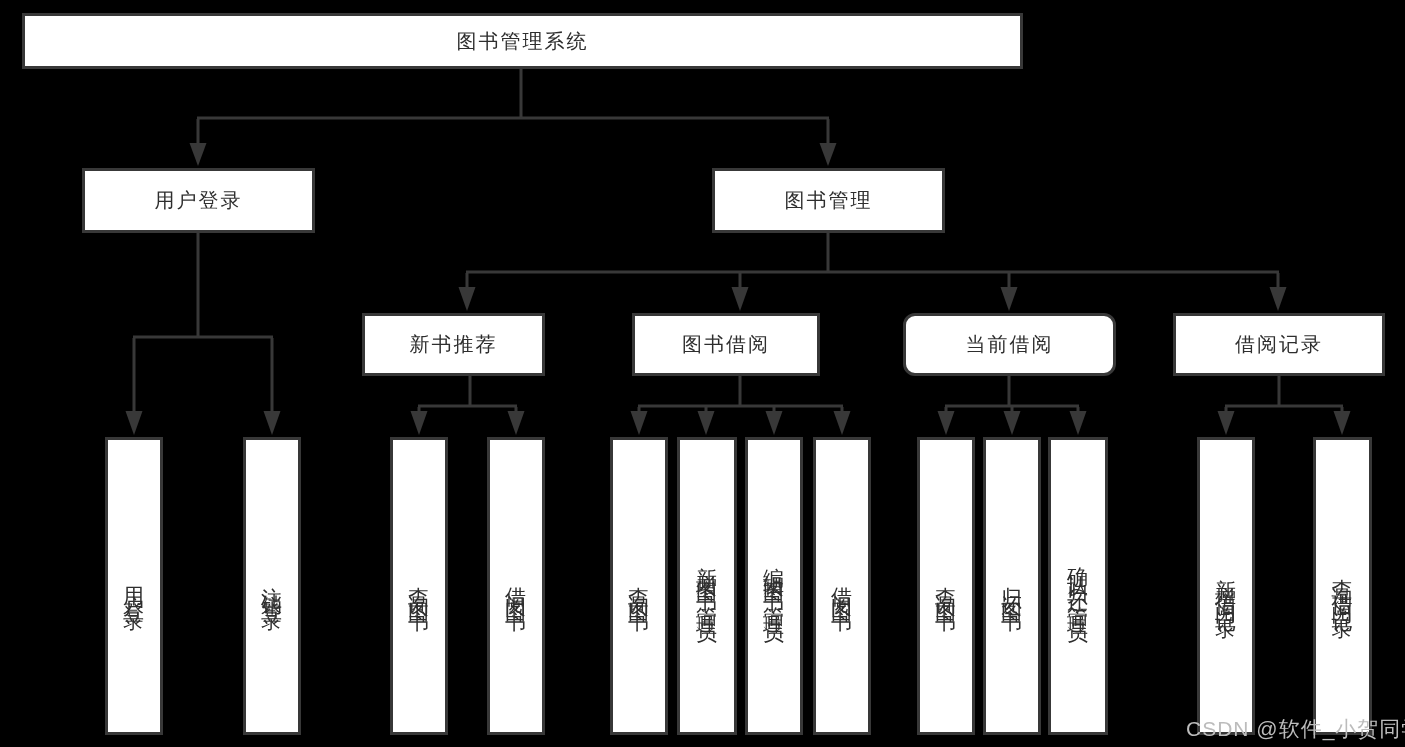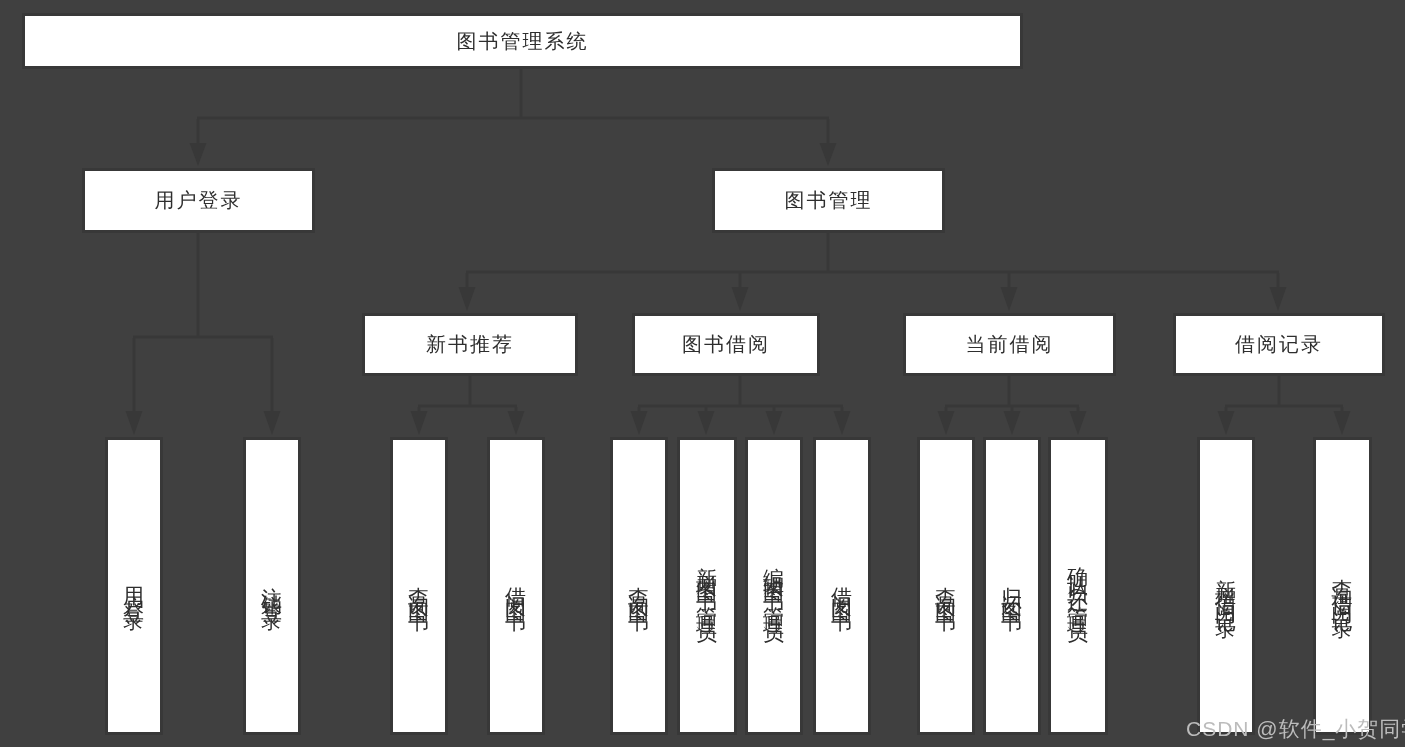--- a/index.html
+++ b/index.html
@@ -1,17 +1,17 @@
 <!DOCTYPE html>
 <html><head>
 <meta charset="utf-8">
 <style>
   html,body{margin:0;padding:0;background:#ffffff;}
   .canvas{
-    position:relative;width:1405px;height:747px;background:#404040;
+    position:relative;width:1405px;height:747px;background:#000000;
     font-family:"Liberation Sans","DejaVu Sans",sans-serif;overflow:hidden;
   }
   .connectors{position:absolute;left:0;top:0;z-index:0;}
   .box{
     position:absolute;box-sizing:border-box;border:3px solid #383838;background:#ffffff;
     display:flex;align-items:center;justify-content:center;color:#2e2e2e;z-index:1;
   }
   .hlabel{font-size:20px;letter-spacing:2px;white-space:nowrap;}
   .vlabel{
     writing-mode:vertical-rl;text-orientation:mixed;
@@ -62,27 +62,27 @@
     <span class="hlabel">图书管理系统</span>
   </div>
 
   <div class="box" style="left:82px;top:168px;width:233px;height:65px;">
     <span class="hlabel">用户登录</span>
   </div>
   <div class="box" style="left:712px;top:168px;width:233px;height:65px;">
     <span class="hlabel">图书管理</span>
   </div>
 
-  <div class="box" style="left:362px;top:313px;width:216px;height:63px;">
+  <div class="box" style="left:362px;top:313px;width:183px;height:63px;">
     <span class="hlabel">新书推荐</span>
   </div>
   <div class="box" style="left:632px;top:313px;width:188px;height:63px;">
     <span class="hlabel">图书借阅</span>
   </div>
-  <div class="box" style="left:903px;top:313px;width:213px;height:63px;">
+  <div class="box" style="left:903px;top:313px;width:213px;height:63px;border-radius:12px;">
     <span class="hlabel">当前借阅</span>
   </div>
   <div class="box" style="left:1173px;top:313px;width:212px;height:63px;">
     <span class="hlabel">借阅记录</span>
   </div>
 
   <div class="box" style="left:105px;top:437px;width:58px;height:298px;">
     <span class="vlabel">用户登录</span>
   </div>
   <div class="box" style="left:243px;top:437px;width:58px;height:298px;">

